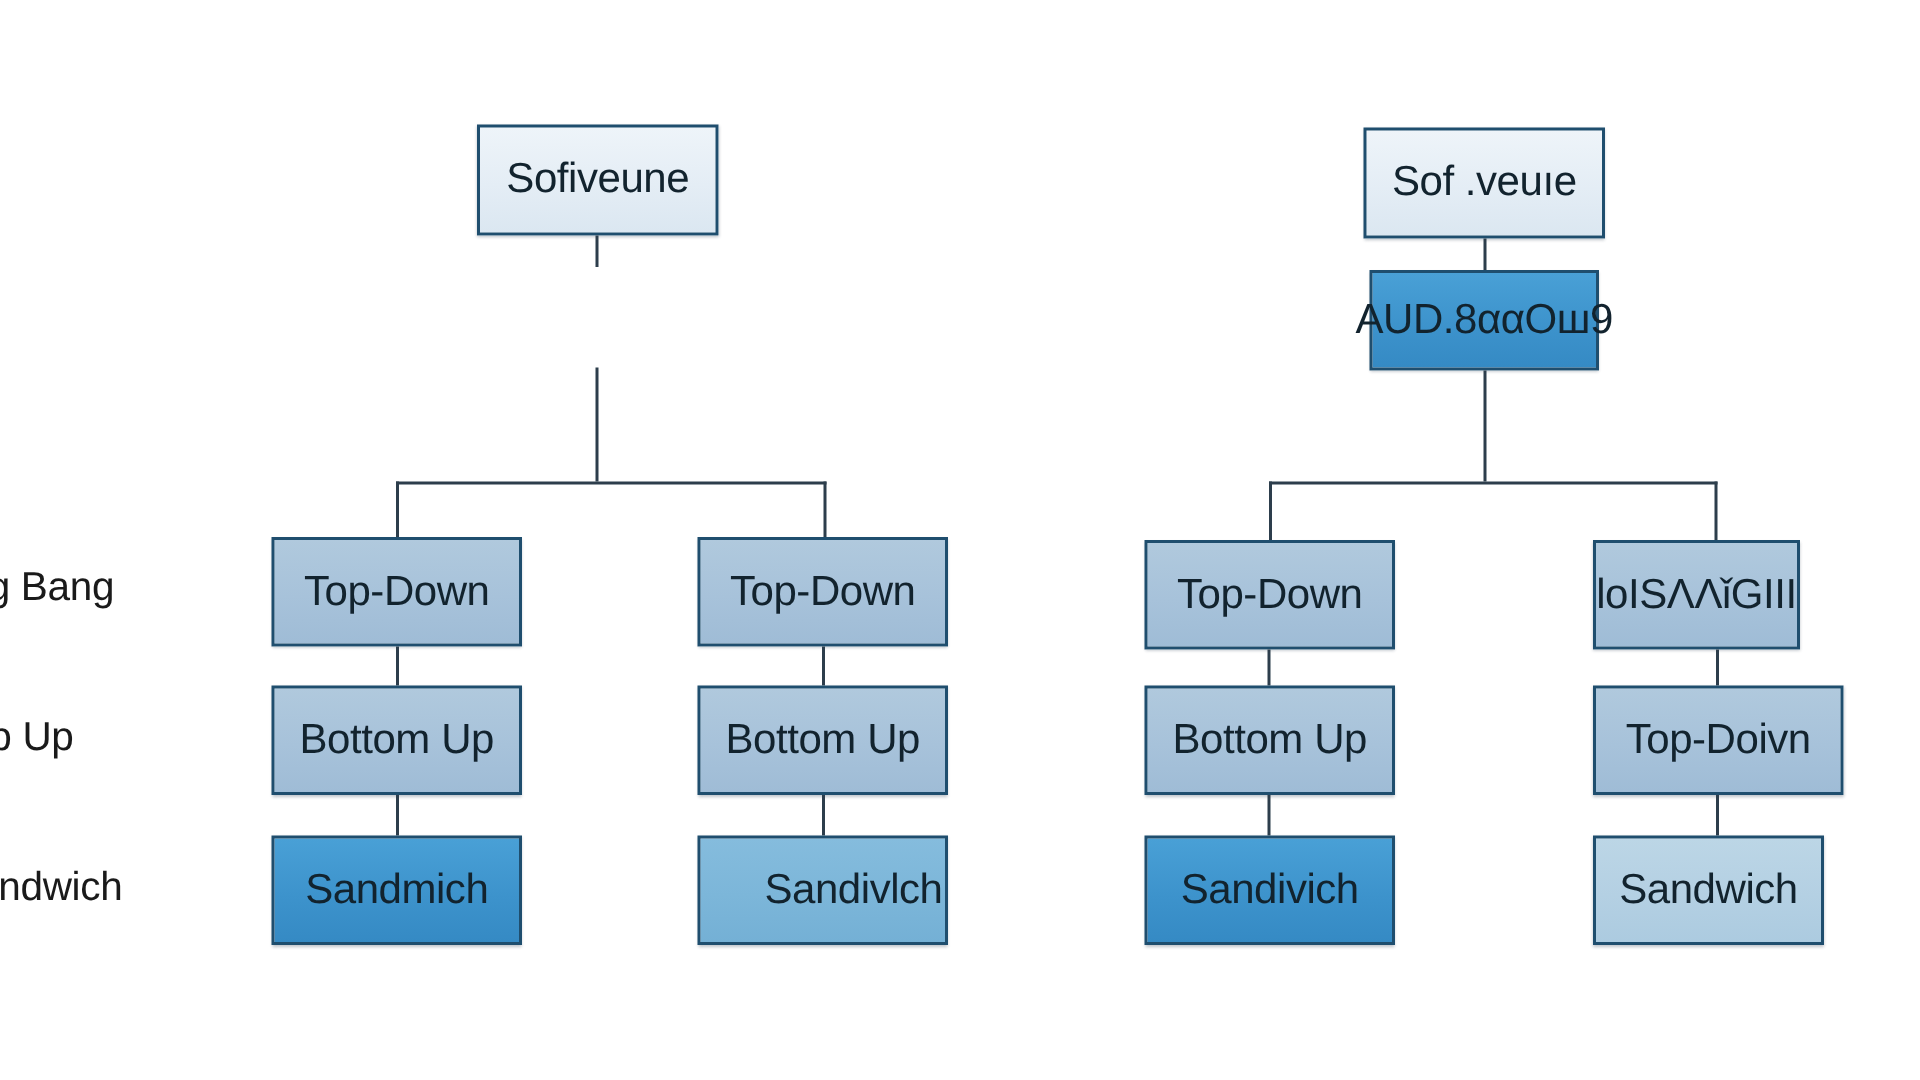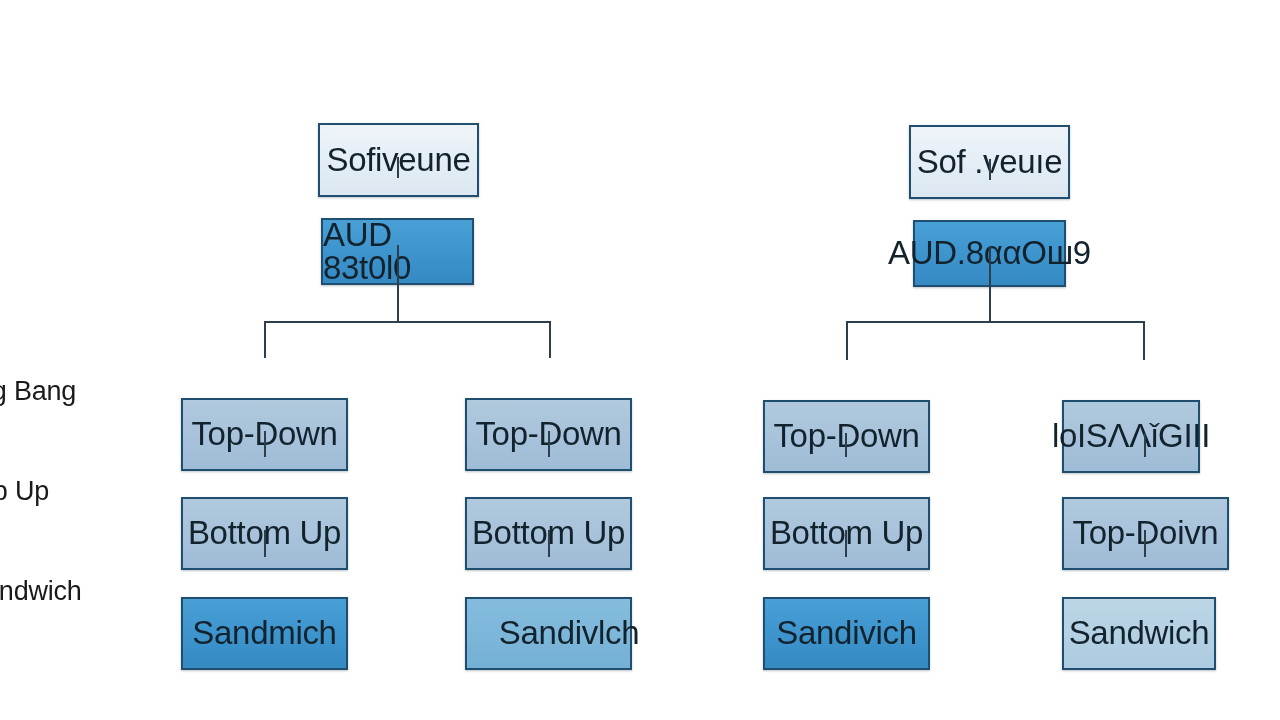--- a/index.html
+++ b/index.html
@@ -27,24 +27,23 @@
 
   
   .node {
     position: absolute;
     box-sizing: border-box;
     border: 2px solid #1f4e6e;
     display: flex;
     align-items: center;
     justify-content: center;
     color: #12232e;
-    font-size: 33px;
+    font-size: 28px;
     letter-spacing: -0.3px;
     box-shadow: 0 1px 2px rgba(20,40,60,0.28);
-    margin-top: 40px;
   }
   .node .node-text {
     display: block;
     line-height: 1;
     padding-bottom: 2px;
   }
 
   
   .fill-white {
     background: linear-gradient(180deg, #eef4f9 0%, #e4edf5 55%, #dbe7f1 100%);
@@ -82,23 +81,20 @@
   <div class="legend-label" style="left:-14px; top:376px;">ig Bang</div>
   <div class="legend-label" style="left:-22px; top:476px;">op Up</div>
   <div class="legend-label" style="left:-16px; top:576px;">andwich</div>
 
   <div class="node fill-white" style="left:318px; top:83px; width:161px; height:74px;">
     <span class="node-text">Sofiveune</span>
   </div>
 
   <div class="edge-v" style="left:397px; top:157px; height:21px;"></div>
 
-  <div class="node fill-strong" style="left:321px; top:178px; width:153px; height:67px;">
-    <span class="node-text">AUD 83t0l0</span>
-  </div>
 
   <div class="edge-v" style="left:397px; top:245px; height:76px;"></div>
   <div class="edge-h" style="left:264px; top:321px; width:287px;"></div>
   <div class="edge-v" style="left:264px; top:321px; height:37px;"></div>
   <div class="edge-v" style="left:549px; top:321px; height:37px;"></div>
 
   <div class="node fill-light" style="left:181px; top:358px; width:167px; height:73px;">
     <span class="node-text">Top-Down</span>
   </div>
   <div class="edge-v" style="left:264px; top:431px; height:26px;"></div>

